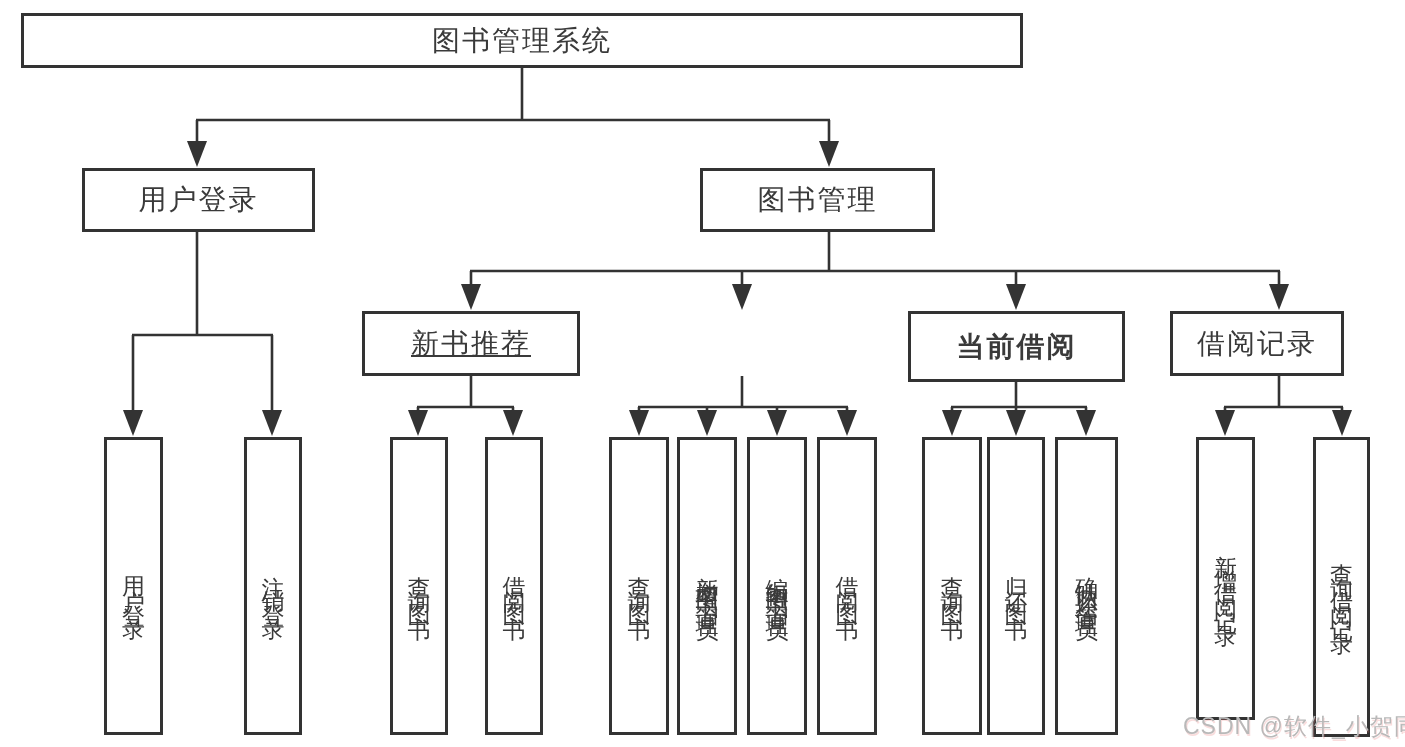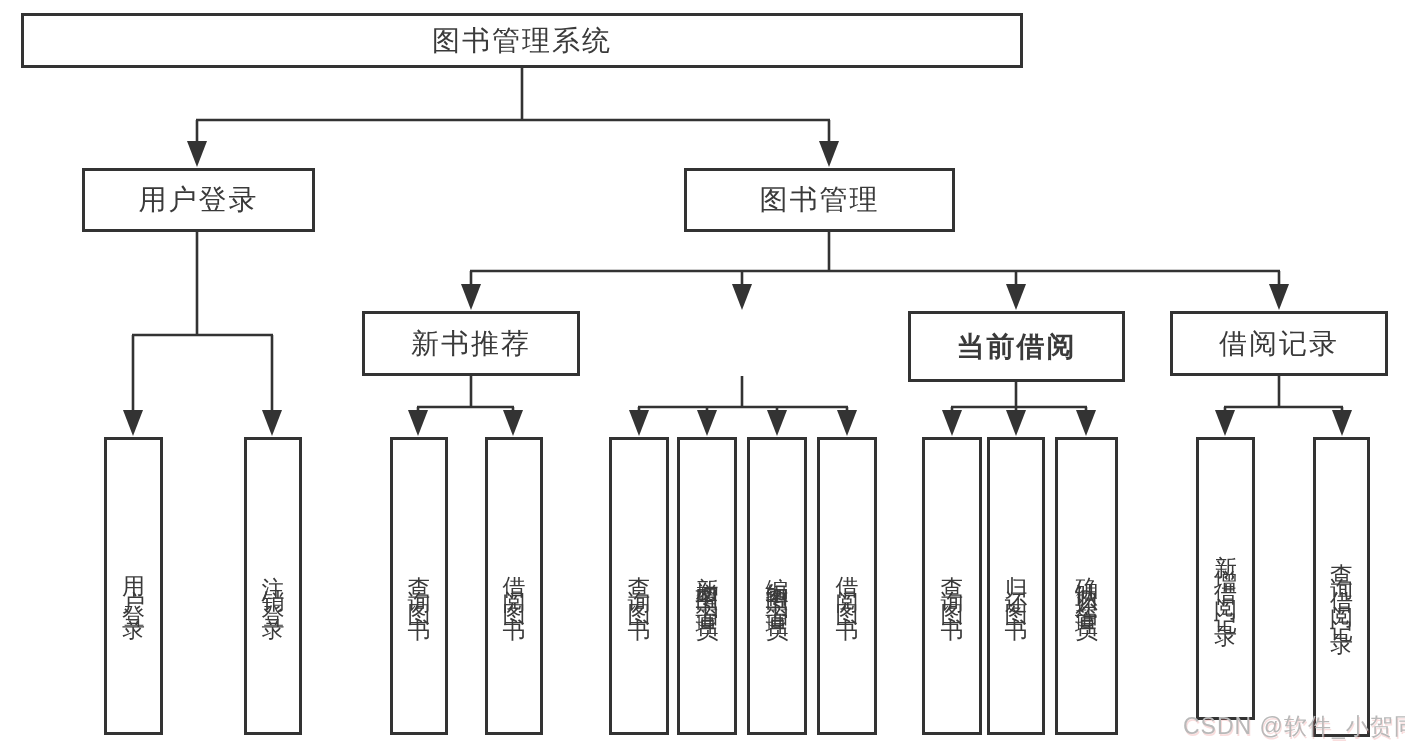--- a/index.html
+++ b/index.html
@@ -109,31 +109,31 @@
     </g>
   </svg>
 
   <div class="node" style="left:21px; top:13px; width:1002px; height:55px;">
     <span>图书管理系统</span>
   </div>
 
   <div class="node" style="left:82px; top:168px; width:233px; height:64px;">
     <span>用户登录</span>
   </div>
-  <div class="node" style="left:684px; top:168px; width:271px; height:64px;">
+  <div class="node" style="left:700px; top:168px; width:235px; height:64px;">
     <span>图书管理</span>
   </div>
 
-  <div class="node" style="left:362px; top:311px; width:218px; height:65px;">
+  <div class="node" style="left:362px; top:311px; width:218px; height:65px;text-decoration:underline;">
     <span>新书推荐</span>
   </div>
   <div class="node" style="left:908px; top:311px; width:217px; height:71px;font-weight:bold;">
     <span>当前借阅</span>
   </div>
-  <div class="node" style="left:1170px; top:311px; width:218px; height:65px;text-align:center;">
+  <div class="node" style="left:1170px; top:311px; width:174px; height:65px;text-align:center;">
     <span>借阅记录</span>
   </div>
 
   <div class="leaf" style="left:104px; top:437px; width:59px; height:298px;">
     <span class="v-label">用户登录</span>
   </div>
   <div class="leaf" style="left:244px; top:437px; width:58px; height:298px;">
     <span class="v-label">注销登录</span>
   </div>
 

